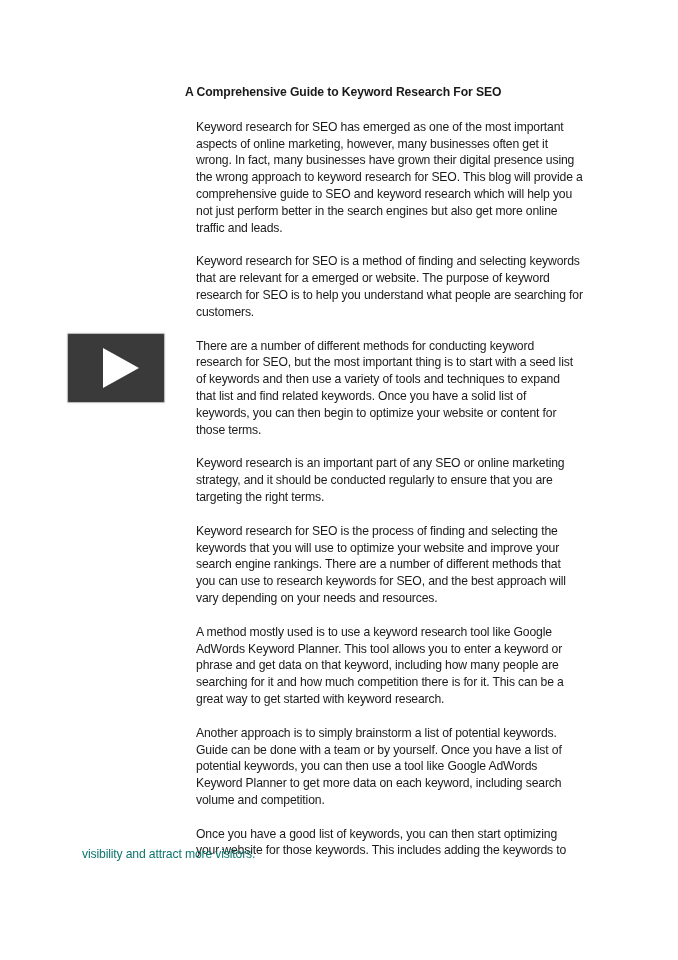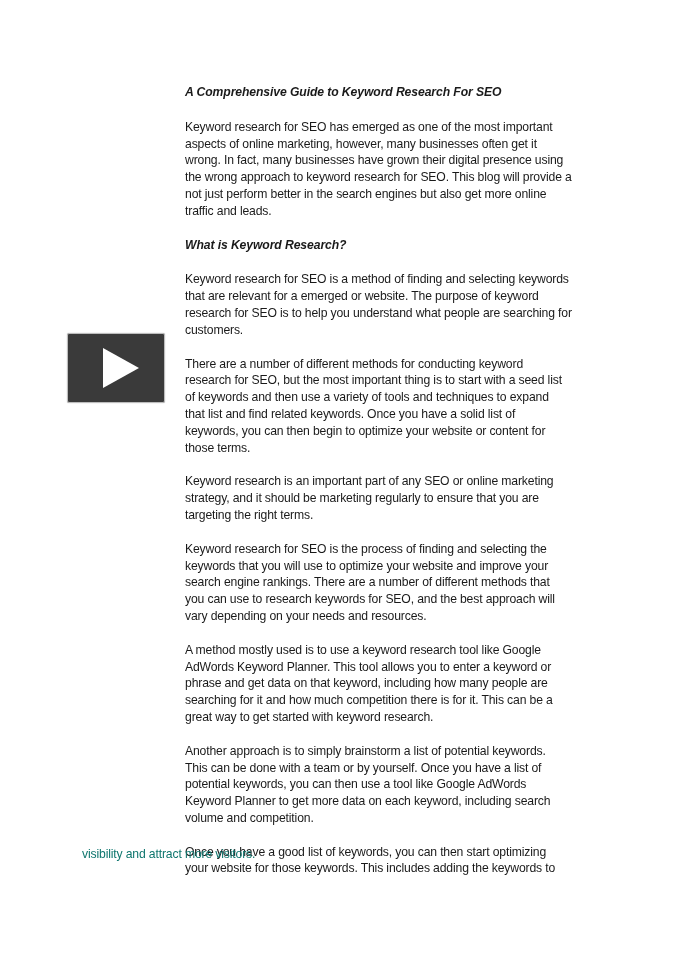--- a/index.html
+++ b/index.html
@@ -21,26 +21,25 @@
       top: 84px;
       width: 420px;
     }
     .heading {
       font-weight: bold;
       font-size: 12.2px;
       line-height: 16.8px;
       margin: 0 0 18px 0;
       letter-spacing: -0.1px;
       white-space: nowrap;
-      font-style: italic;
     }
     .para {
       font-size: 12.2px;
       line-height: 16.8px;
-      margin: 0 0 17px 0;
+      margin: 0 0 17px 11px;
       letter-spacing: -0.15px;
     }
     .para .line {
       display: block;
       white-space: nowrap;
     }
     .play-button {
       position: absolute;
       left: 67px;
       top: 333px;
@@ -82,45 +81,45 @@
 </div>
 
 <div class="page">
   <div class="heading">A Comprehensive Guide to Keyword Research For SEO</div>
 
   <div class="para">
     <span class="line">Keyword research for SEO has emerged as one of the most important</span>
     <span class="line">aspects of online marketing, however, many businesses often get it</span>
     <span class="line">wrong. In fact, many businesses have grown their digital presence using</span>
     <span class="line">the wrong approach to keyword research for SEO. This blog will provide a</span>
+    <span class="line">comprehensive guide to SEO and keyword research which will help you</span>
     <span class="line">not just perform better in the search engines but also get more online</span>
     <span class="line">traffic and leads.</span>
   </div>
 
-  <div class="heading">What is Keyword Research?</div>
 
   <div class="para">
     <span class="line">Keyword research for SEO is a method of finding and selecting keywords</span>
     <span class="line">that are relevant for a emerged or website. The purpose of keyword</span>
     <span class="line">research for SEO is to help you understand what people are searching for</span>
     <span class="line">customers.</span>
   </div>
 
   <div class="para">
     <span class="line">There are a number of different methods for conducting keyword</span>
     <span class="line">research for SEO, but the most important thing is to start with a seed list</span>
     <span class="line">of keywords and then use a variety of tools and techniques to expand</span>
     <span class="line">that list and find related keywords. Once you have a solid list of</span>
     <span class="line">keywords, you can then begin to optimize your website or content for</span>
     <span class="line">those terms.</span>
   </div>
 
   <div class="para">
     <span class="line">Keyword research is an important part of any SEO or online marketing</span>
-    <span class="line">strategy, and it should be marketing regularly to ensure that you are</span>
+    <span class="line">strategy, and it should be conducted regularly to ensure that you are</span>
     <span class="line">targeting the right terms.</span>
   </div>
 
 
   <div class="para">
     <span class="line">Keyword research for SEO is the process of finding and selecting the</span>
     <span class="line">keywords that you will use to optimize your website and improve your</span>
     <span class="line">search engine rankings. There are a number of different methods that</span>
     <span class="line">you can use to research keywords for SEO, and the best approach will</span>
     <span class="line">vary depending on your needs and resources.</span>
@@ -129,21 +128,21 @@
   <div class="para">
     <span class="line">A method mostly used is to use a keyword research tool like Google</span>
     <span class="line">AdWords Keyword Planner. This tool allows you to enter a keyword or</span>
     <span class="line">phrase and get data on that keyword, including how many people are</span>
     <span class="line">searching for it and how much competition there is for it. This can be a</span>
     <span class="line">great way to get started with keyword research.</span>
   </div>
 
   <div class="para">
     <span class="line">Another approach is to simply brainstorm a list of potential keywords.</span>
-    <span class="line">This can be done with a team or by yourself. Once you have a list of</span>
+    <span class="line">Guide can be done with a team or by yourself. Once you have a list of</span>
     <span class="line">potential keywords, you can then use a tool like Google AdWords</span>
     <span class="line">Keyword Planner to get more data on each keyword, including search</span>
     <span class="line">volume and competition.</span>
   </div>
 
   <div class="para">
     <span class="line">Once you have a good list of keywords, you can then start optimizing</span>
     <span class="line">your website for those keywords. This includes adding the keywords to</span>
   </div>
 </div>

